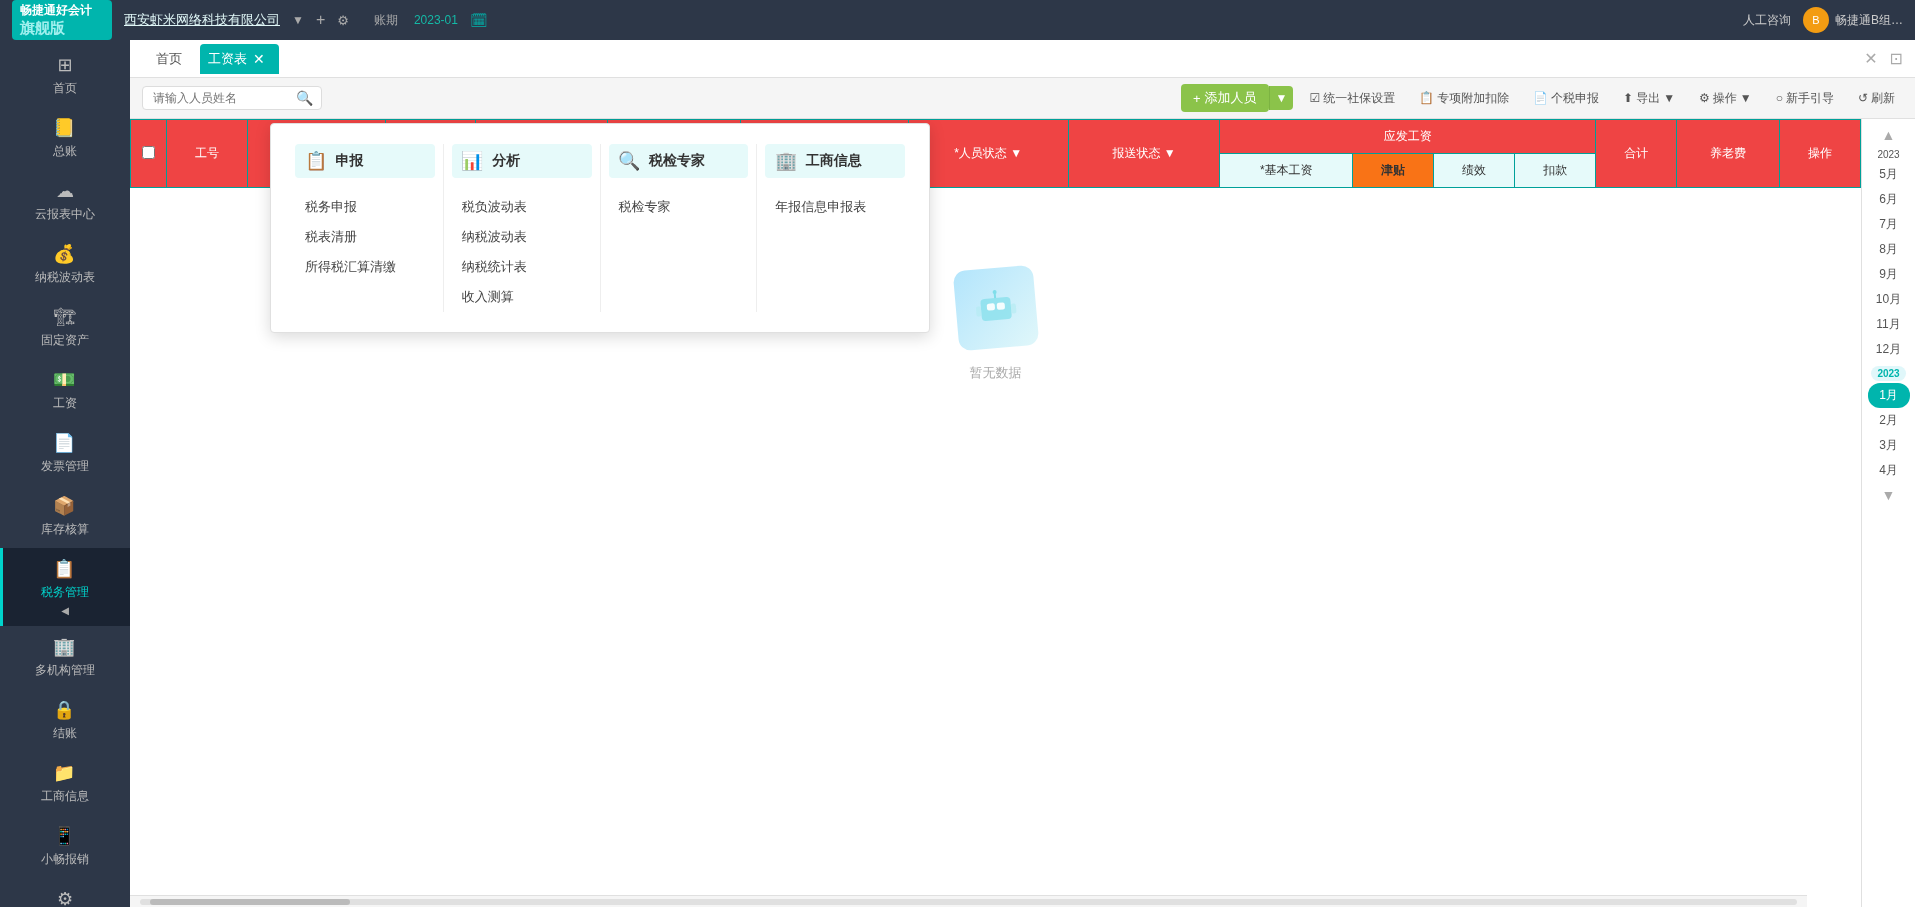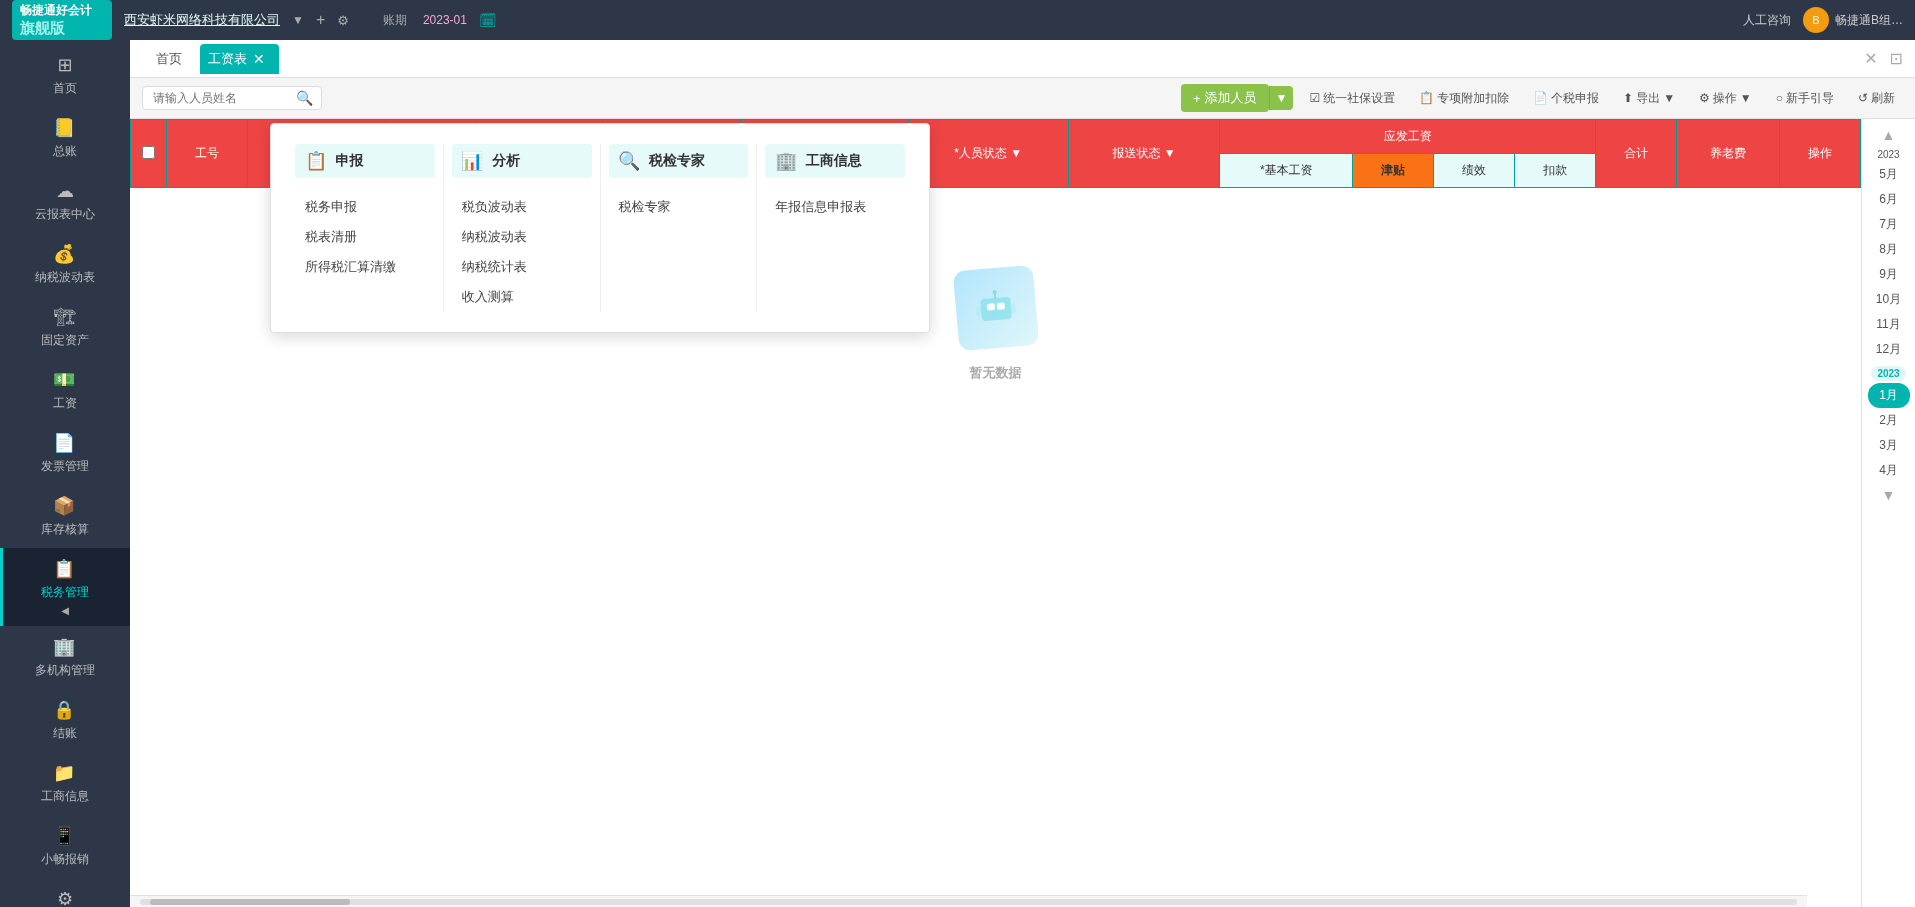--- a/index.html
+++ b/index.html
@@ -10,21 +10,21 @@
       display: flex; align-items: center; height: 40px;
       background: #2d3748; color: #fff; padding: 0 12px; gap: 12px;
       position: relative; z-index: 100;
     }
     .top-bar .logo {
       display: flex; align-items: center; gap: 6px;
       background: #00b5ad; border-radius: 4px; padding: 2px 8px; font-size: 13px; font-weight: bold; color: #fff; min-width: 100px;
     }
     .company-name { color: #e0f7f7; font-size: 13px; text-decoration: underline; }
     .top-bar .period { color: #aaa; font-size: 12px; }
-    .top-bar .period-val { color: #f9a8d4; font-size: 12px; }
+    .top-bar .period-val { color: #14b8a6; font-size: 12px; }
     .top-bar-right { margin-left: auto; display: flex; align-items: center; gap: 12px; color: #ccc; font-size: 12px; }
     .top-bar-right .user-area { display: flex; align-items: center; gap: 6px; }
     .avatar { width: 26px; height: 26px; border-radius: 50%; background: #f39c12; display: flex; align-items: center; justify-content: center; color: #fff; font-size: 11px; }
 
     
     .main-layout { display: flex; height: calc(907px - 40px); }
 
     
     .sidebar {
       width: 130px; background: #2d3748; color: #ccc;
@@ -109,21 +109,21 @@
     .empty-state {
       display: flex; flex-direction: column; align-items: center; justify-content: center;
       padding: 80px 0; gap: 16px;
     }
     .empty-icon {
       width: 80px; height: 80px;
       background: linear-gradient(135deg, #b3e5fc, #e0f7fa);
       border-radius: 12px; display: flex; align-items: center; justify-content: center;
       font-size: 36px; color: #80deea; transform: rotate(-5deg);
     }
-    .empty-text { color: #aaa; font-size: 13px; font-weight: bold; }
+    .empty-text { color: #aaa; font-size: 13px; }
 
     
     .calendar-panel {
       width: 54px; background: #fff; border-left: 1px solid #e0e0e0;
       display: flex; flex-direction: column; align-items: center; padding: 4px 0;
       overflow-y: auto; flex-shrink: 0;
     }
     .cal-month {
       width: 42px; text-align: center; padding: 4px 2px; font-size: 12px; cursor: pointer;
       border-radius: 4px; color: #555;
@@ -147,21 +147,21 @@
   <div class="logo">
     <div>
       <div style="font-size:12px;font-weight:bold;">畅捷通好会计</div>
       <div style="font-size:15px;color:#a0f0ee;">旗舰版</div>
     </div>
   </div>
   <span class="company-name">西安虾米网络科技有限公司</span>
   <span class="company-dropdown-arrow">▼</span>
   <span style="color:#aaa;font-size:16px;cursor:pointer;">+</span>
   <span class="settings-icon">⚙</span>
-  <span class="period" style="margin-left:22px;">账期</span>
+  <span class="period" style="margin-left:13px;">账期</span>
   <span class="period-val" style="margin-left:4px;">2023-01</span>
   <span class="period-calendar-icon">🗓</span>
   <div class="top-bar-right">
     <span style="color:#ccc;font-size:12px;cursor:pointer;margin-left:24px;">人工咨询</span>
     <div class="user-area">
       <div class="avatar">B</div>
       <span style="color:#ccc;font-size:12px;cursor:pointer;">畅捷通B组…</span>
     </div>
   </div>
 </div>

